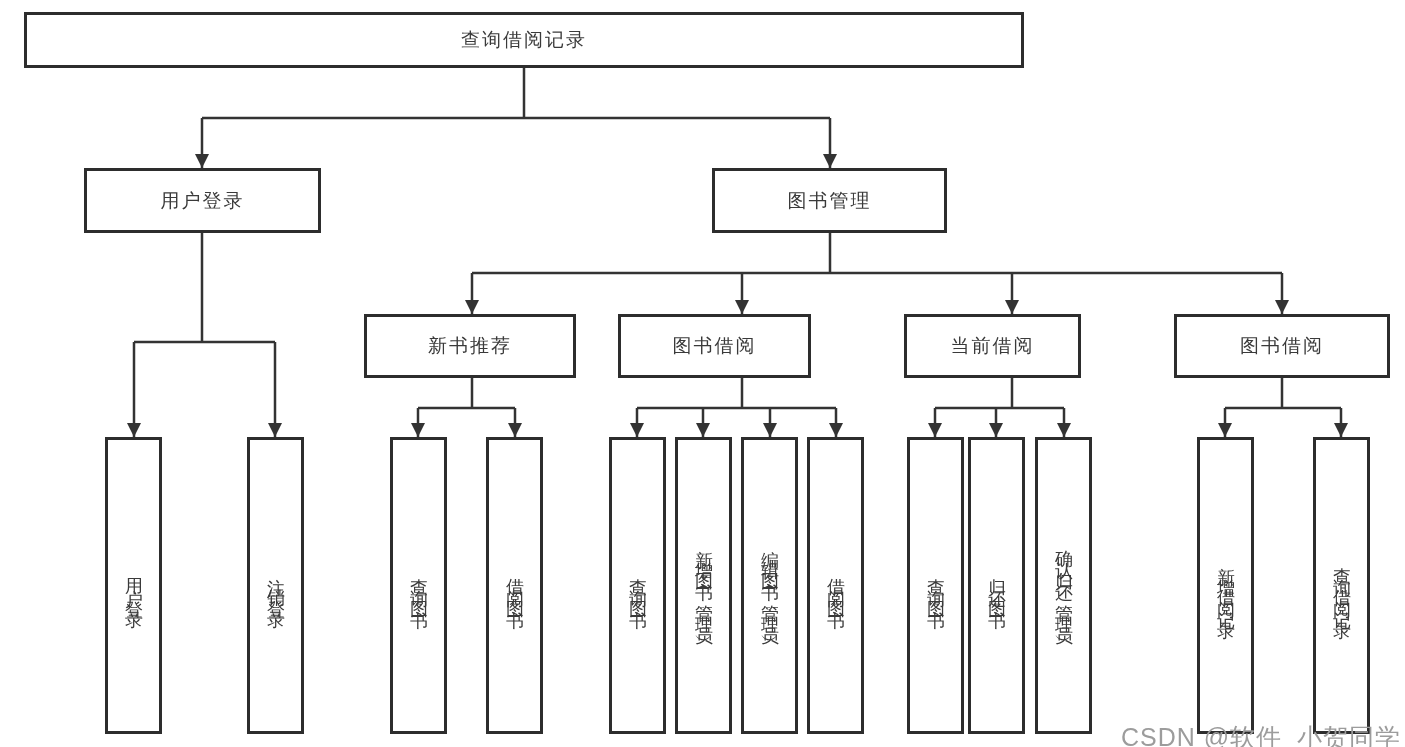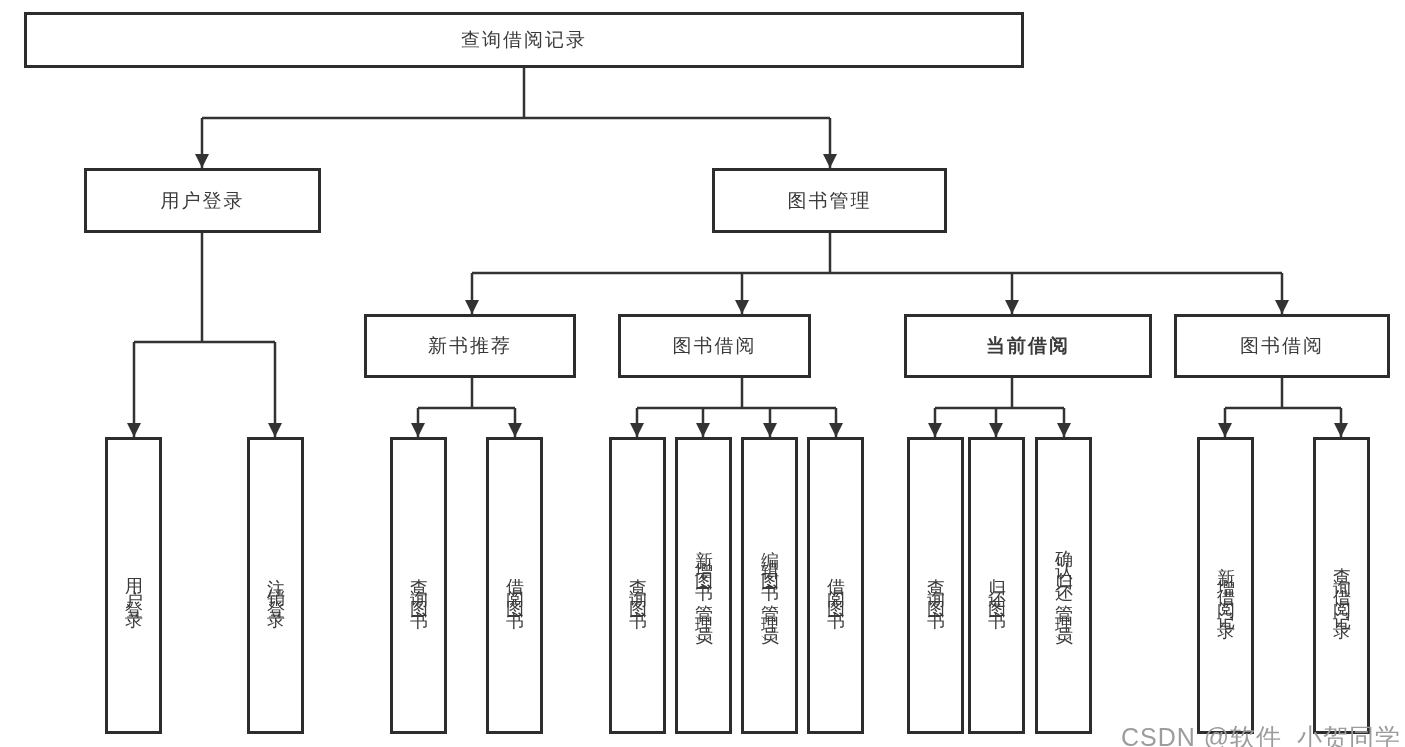--- a/index.html
+++ b/index.html
@@ -99,21 +99,21 @@
   <div class="box h" style="left:712px;top:168px;width:235px;height:65px;">
     <span>图书管理</span>
   </div>
 
   <div class="box h" style="left:364px;top:314px;width:212px;height:64px;">
     <span>新书推荐</span>
   </div>
   <div class="box h" style="left:618px;top:314px;width:193px;height:64px;">
     <span>图书借阅</span>
   </div>
-  <div class="box h" style="left:904px;top:314px;width:248px;height:64px;font-weight:bold;">
+  <div class="box h" style="left:904px;top:314px;width:177px;height:64px;">
     <span>当前借阅</span>
   </div>
   <div class="box h" style="left:1174px;top:314px;width:216px;height:64px;">
     <span>图书借阅</span>
   </div>
 
   <div class="box v" style="left:105px;top:437px;width:57px;height:297px;">
     <span>用户登录</span>
   </div>
   <div class="box v" style="left:247px;top:437px;width:57px;height:297px;">

